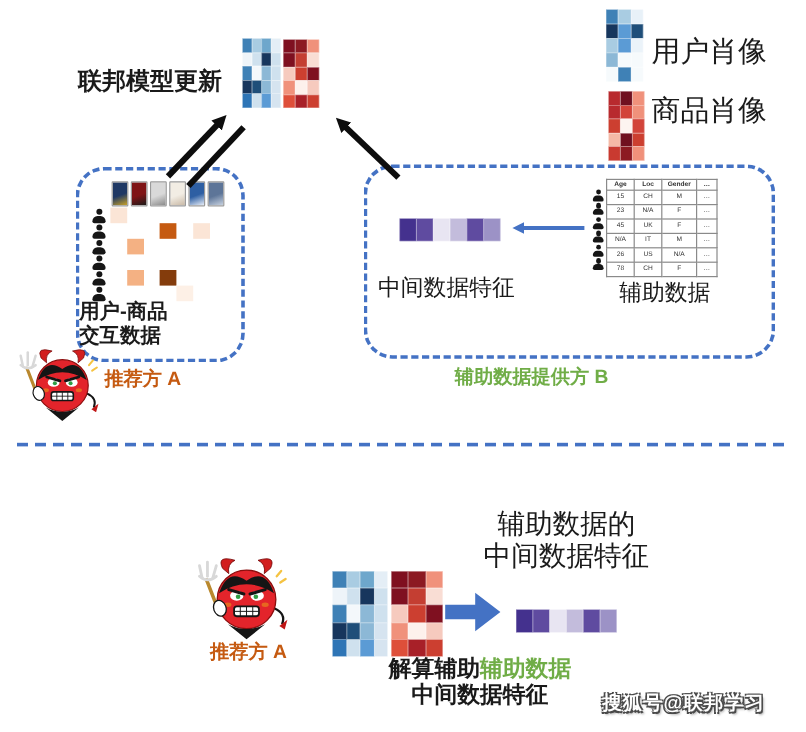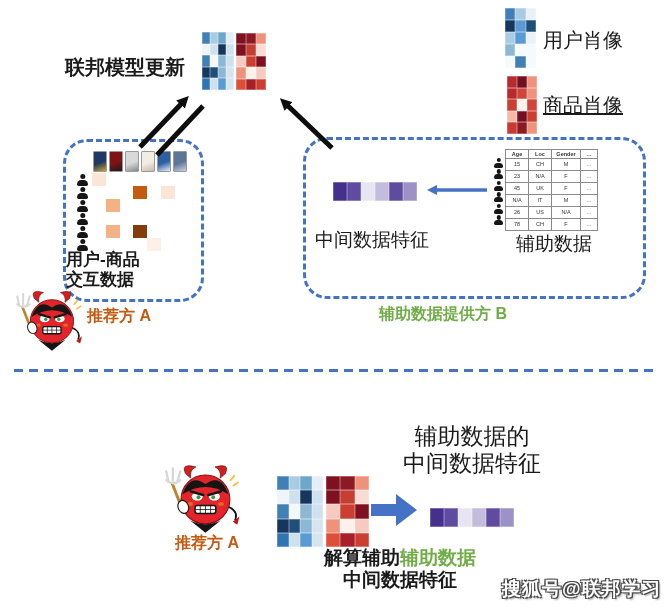--- a/index.html
+++ b/index.html
@@ -2,32 +2,32 @@
 <html><head>
 <meta charset="utf-8">
 <style>
   html,body{margin:0;padding:0;background:#fff;}
   .canvas{position:relative;width:672px;height:610px;background:#fff;overflow:hidden;
           font-family:"Liberation Sans","DejaVu Sans",sans-serif;color:#1a1a1a;}
   .abs{position:absolute;}
 
   
   .title-fed{left:58px;top:54px;width:134px;font-size:20px;font-weight:700;text-align:center;}
-  .lbl{font-size:20px;font-weight:400;}
+  .lbl{font-size:24px;font-weight:400;}
   .user-portrait-lbl{left:543px;top:27px;}
-  .item-portrait-lbl{left:543px;top:92px;text-decoration:underline;}
+  .item-portrait-lbl{left:543px;top:76px;}
   .party-name{font-size:16px;font-weight:700;white-space:nowrap;}
   .name-a{left:87px;top:306px;color:#C55A11;}
   .name-b{left:379px;top:304px;color:#70AD47;}
   .name-a2{left:163px;top:533px;width:88px;text-align:center;color:#C55A11;}
   .gm-label{left:262px;top:423px;width:106px;text-align:center;font-size:19px;line-height:1.18;}
   .ft-label{left:395px;top:423px;width:154px;text-align:center;font-size:23px;line-height:1.18;}
   .caption{left:283px;top:547px;width:234px;text-align:center;font-size:19px;font-weight:700;line-height:1.18;}
   .caption .green{color:#70AD47;}
-  .watermark{left:502px;top:576px;font-size:19px;font-weight:700;letter-spacing:1px;color:#fff;
+  .watermark{left:502px;top:576px;font-size:16px;font-weight:700;letter-spacing:1px;color:#fff;
     text-shadow:-1.3px -1.3px 0 #4a4a4a,1.3px -1.3px 0 #4a4a4a,-1.3px 1.3px 0 #4a4a4a,1.3px 1.3px 0 #4a4a4a,2px 2px 2px rgba(0,0,0,.35);}
 
   
   .party-box{border:3px dashed #4472C4;border-radius:24px;}
   .box-a{left:63px;top:139px;width:135px;height:157px;}
   .box-b{left:303px;top:137px;width:337px;height:156px;}
   .box-a-label{left:0;right:0;top:108px;font-size:17px;font-weight:700;line-height:1.2;}
   .b-feature-lbl{left:9px;top:87px;font-size:19px;}
   .b-aux-lbl{left:196px;top:91px;width:104px;text-align:center;font-size:19px;}
 

